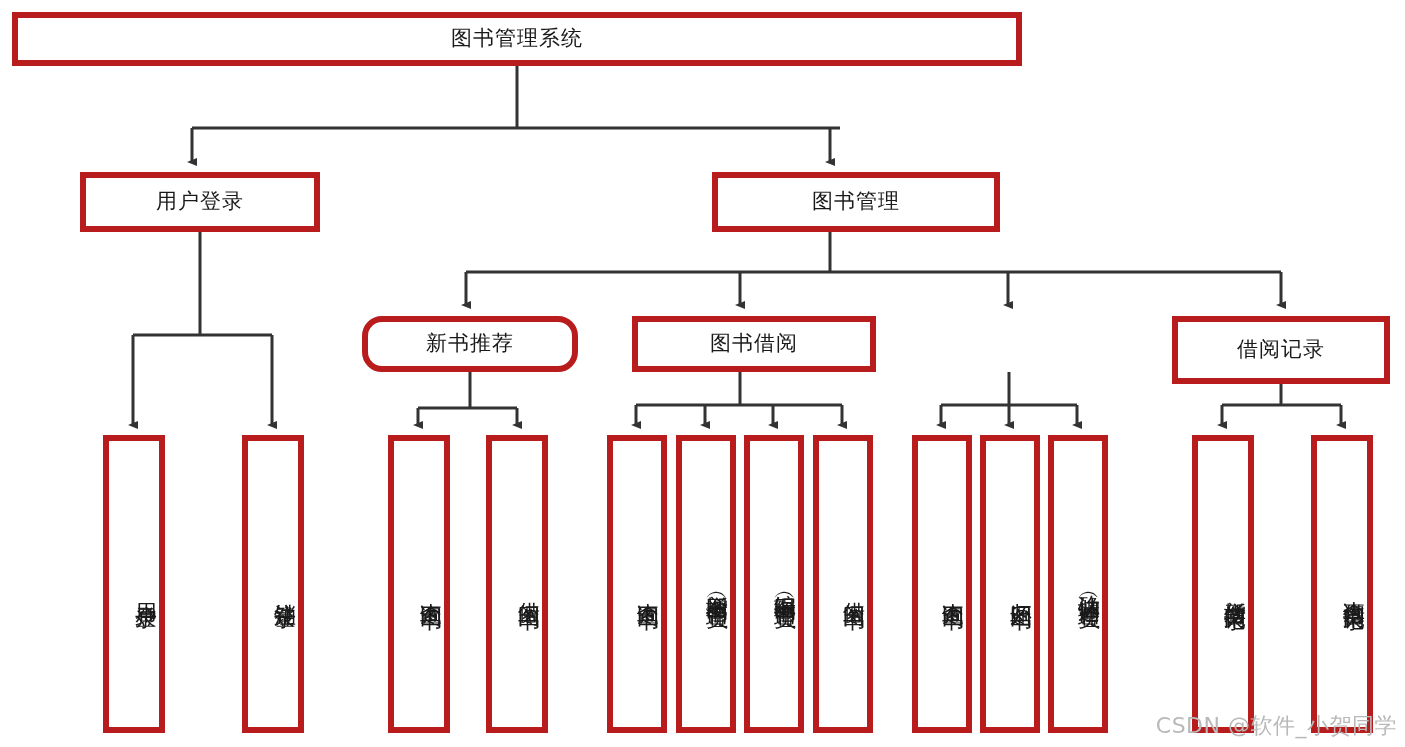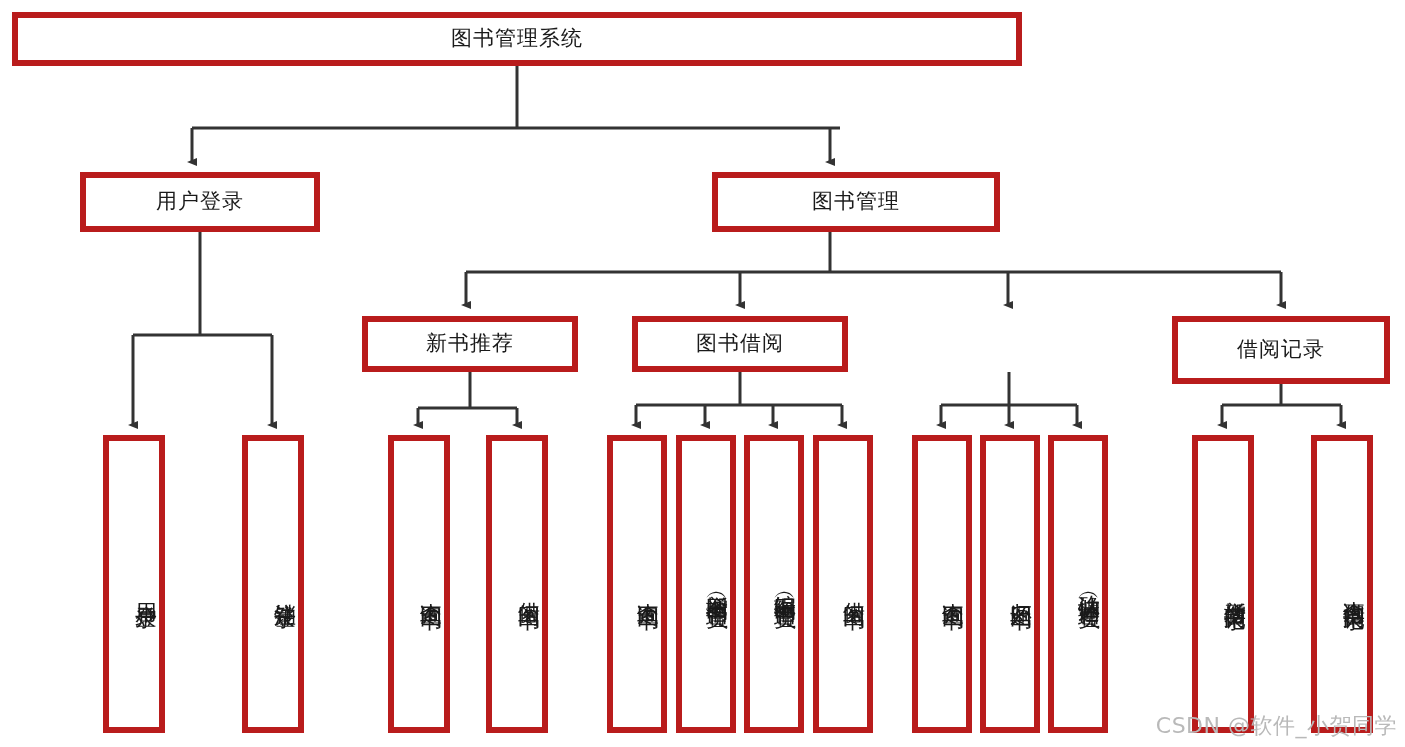--- a/index.html
+++ b/index.html
@@ -124,24 +124,24 @@
     <span>图书管理系统</span>
   </div>
 
   <div class="node horiz" style="left:80px; top:172px; width:240px; height:60px;">
     <span>用户登录</span>
   </div>
   <div class="node horiz" style="left:712px; top:172px; width:288px; height:60px;">
     <span>图书管理</span>
   </div>
 
-  <div class="node horiz" style="left:362px; top:316px; width:216px; height:56px;">
+  <div class="node horiz" style="left:362px; top:316px; width:216px; height:56px;border-radius:20px;">
     <span>新书推荐</span>
   </div>
-  <div class="node horiz" style="left:632px; top:316px; width:216px; height:56px;">
+  <div class="node horiz" style="left:632px; top:316px; width:244px; height:56px;">
     <span>图书借阅</span>
   </div>
   <div class="node horiz" style="left:1172px; top:316px; width:218px; height:68px;align-items:center;">
     <span>借阅记录</span>
   </div>
 
   <div class="node vert" style="left:103px; top:435px; width:62px; height:298px;">
     <span>用户登录</span>
   </div>
   <div class="node vert" style="left:242px; top:435px; width:62px; height:298px;">

